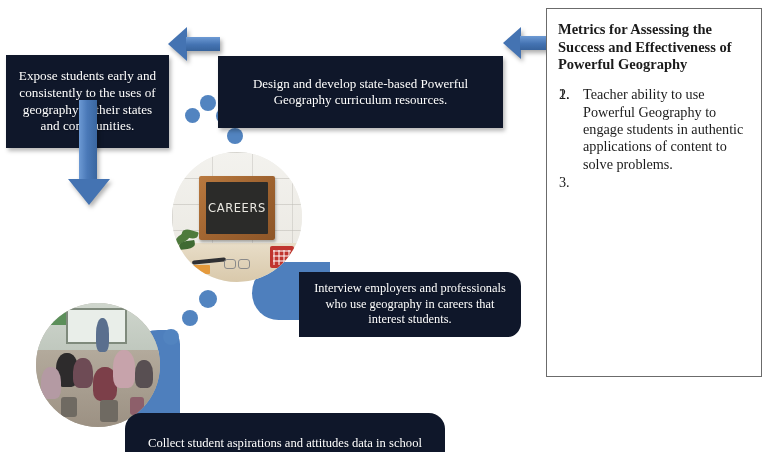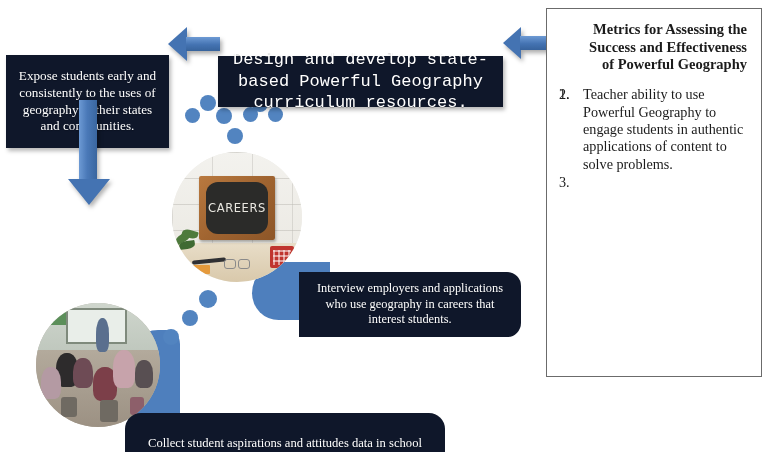--- a/index.html
+++ b/index.html
@@ -39,24 +39,23 @@
   }
 
   #box-expose {
     left: 6px; top: 7px;
     width: 163px; height: 93px;
     font-size: 13.2px;
     box-shadow: 2px 3px 4px rgba(0,0,0,0.28);
   }
   #box-curriculum {
     left: 218px; top: 8px;
-    width: 285px; height: 51px;
-    font-size: 17px;
+    width: 285px; height: 72px;
+    font-size: 13px;
     box-shadow: 2px 3px 4px rgba(0,0,0,0.28);
-    font-family: Liberation Mono, monospace;
   }
   #box-foster {
     left: 4px; top: 204px;
     width: 170px; height: 92px;
     font-size: 13.2px;
     box-shadow: 2px 3px 4px rgba(0,0,0,0.22);
   }
   #box-interview {
     left: 299px; top: 224px;
     width: 222px; height: 65px;
@@ -175,21 +174,21 @@
     position: absolute;
     left: 27px; top: 24px; width: 76px; height: 64px;
     background: linear-gradient(135deg, #b9793f 0%, #a06430 50%, #8d5628 100%);
     border-radius: 2px;
     box-shadow: 1px 2px 3px rgba(0,0,0,0.3);
   }
   .board-inner {
     position: absolute;
     left: 7px; top: 6px; right: 7px; bottom: 6px;
     background: #2b2b29;
-    border-radius: 12px;
+    border-radius: 1px;
   }
   .board-text {
     position: absolute;
     left: 0; right: 0; top: 50%;
     transform: translateY(-50%);
     text-align: center;
     color: #e9e7e0;
     font-family: "DejaVu Sans", sans-serif;
     font-size: 11.5px;
     letter-spacing: 0.6px;
@@ -286,23 +285,23 @@
     width: 216px; height: 369px;
     background: #ffffff;
     border: 1px solid #6b6b6b;
     box-sizing: border-box;
     padding: 10px 10px 8px 10px;
     color: #1b1b1b;
   }
   #metrics-title {
     font-size: 14.5px;
     font-weight: bold;
-    text-align: right;
+    text-align: left;
     line-height: 1.22;
-    margin: 2px 4px 12px 20px;
+    margin: 2px 4px 12px 1px;
   }
   #metrics-list {
     margin: 0;
     padding: 0;
     list-style: none;
     font-size: 14.2px;
     line-height: 1.23;
   }
   #metrics-list li {
     position: relative;
@@ -374,21 +373,21 @@
 
   <div class="dot" style="left:199px; top:290px; width:18px; height:18px;"></div>
   <div class="dot" style="left:182px; top:310px; width:16px; height:16px;"></div>
   <div class="dot" style="left:163px; top:329px; width:16px; height:16px;"></div>
 
   <div class="pbox" id="box-expose">Expose students early and consistently to the uses of geography in their states and communities.</div>
 
   <div class="pbox" id="box-curriculum">Design and develop state-based Powerful Geography curriculum resources.</div>
 
 
-  <div class="pbox" id="box-interview">Interview employers and applications who use geography in careers that interest students.</div>
+  <div class="pbox" id="box-interview">Interview employers and professionals who use geography in careers that interest students.</div>
 
   <div class="pbox" id="box-collect">Collect student aspirations and attitudes data in school districts in different states.</div>
 
   <div class="arrow-left" id="arrow-1">
     <div class="head"></div>
     <div class="shaft"></div>
   </div>
 
   <div class="arrow-left" id="arrow-2">
     <div class="head"></div>

